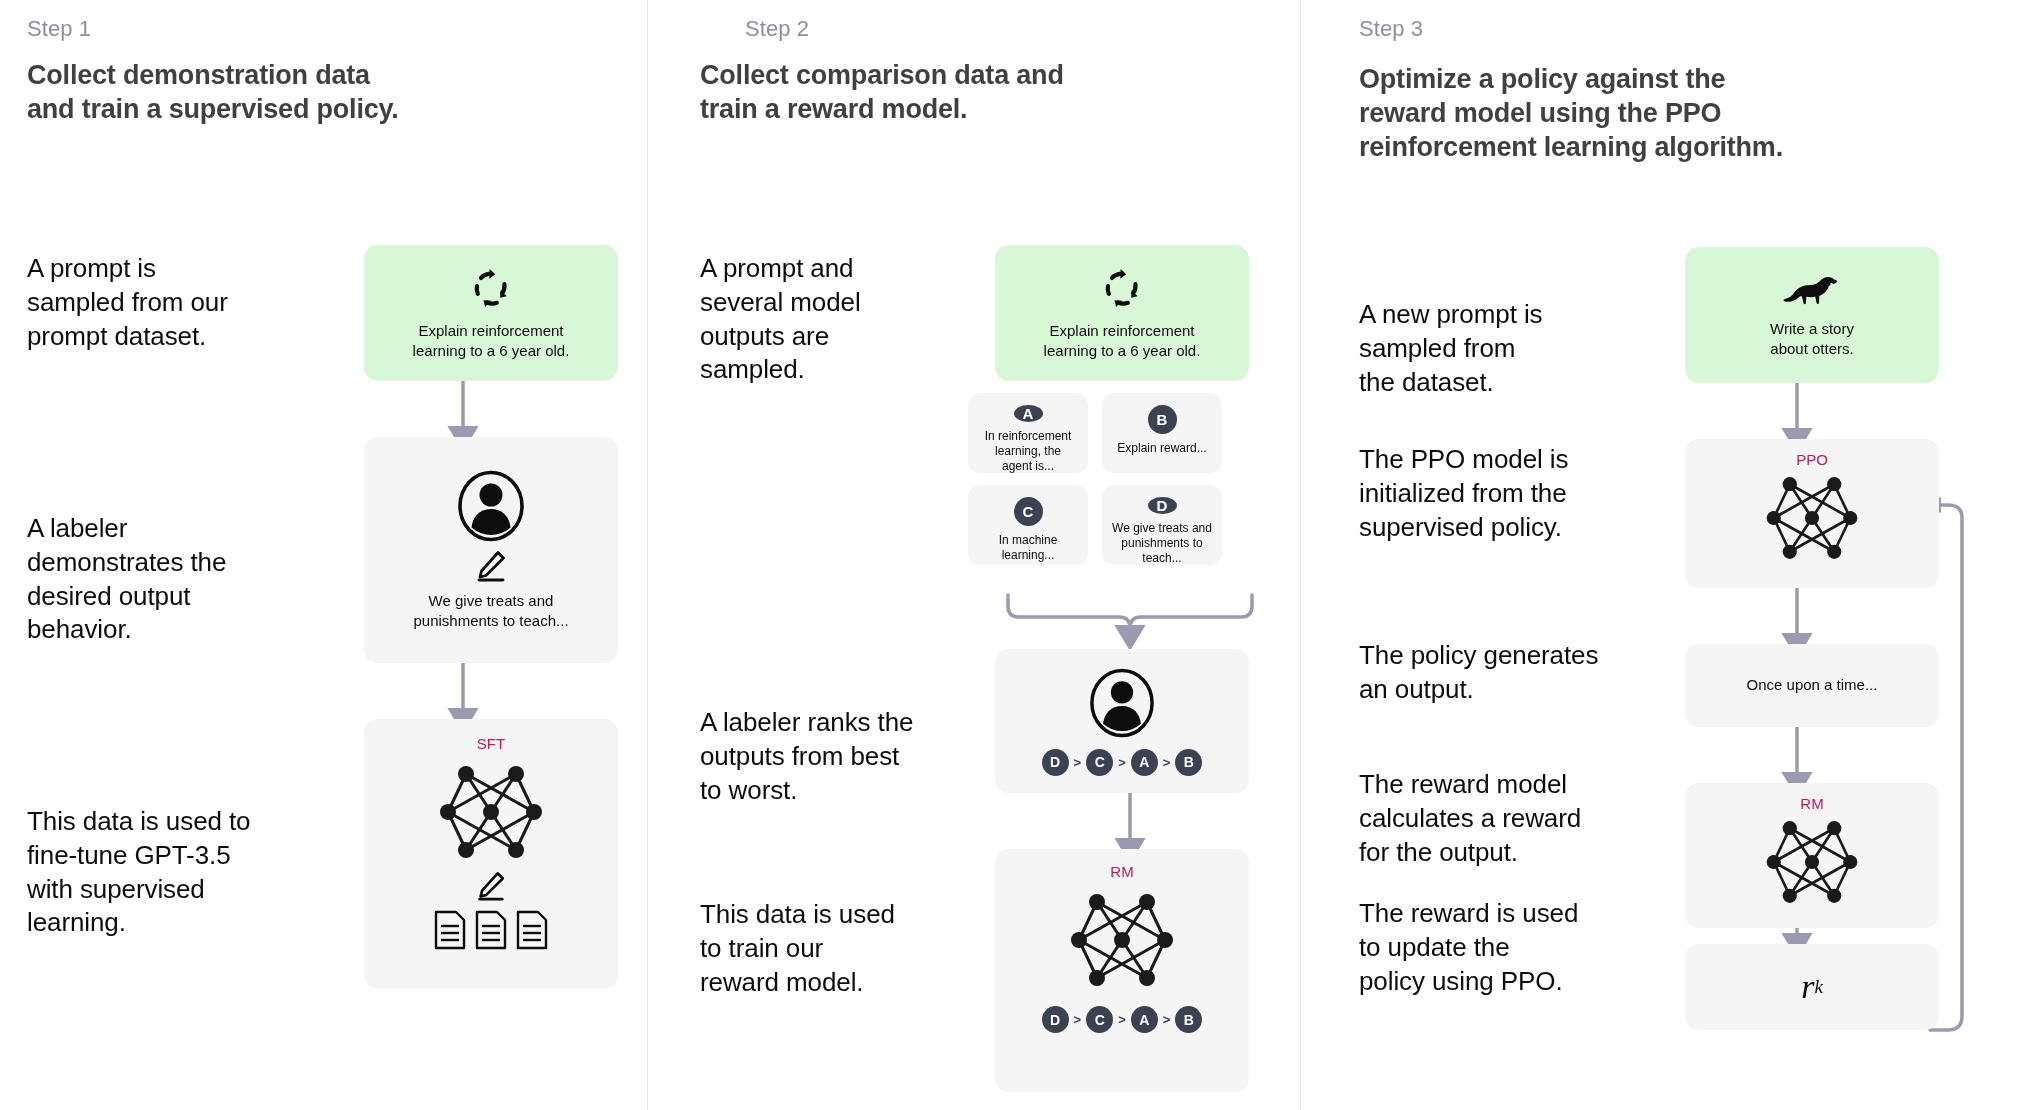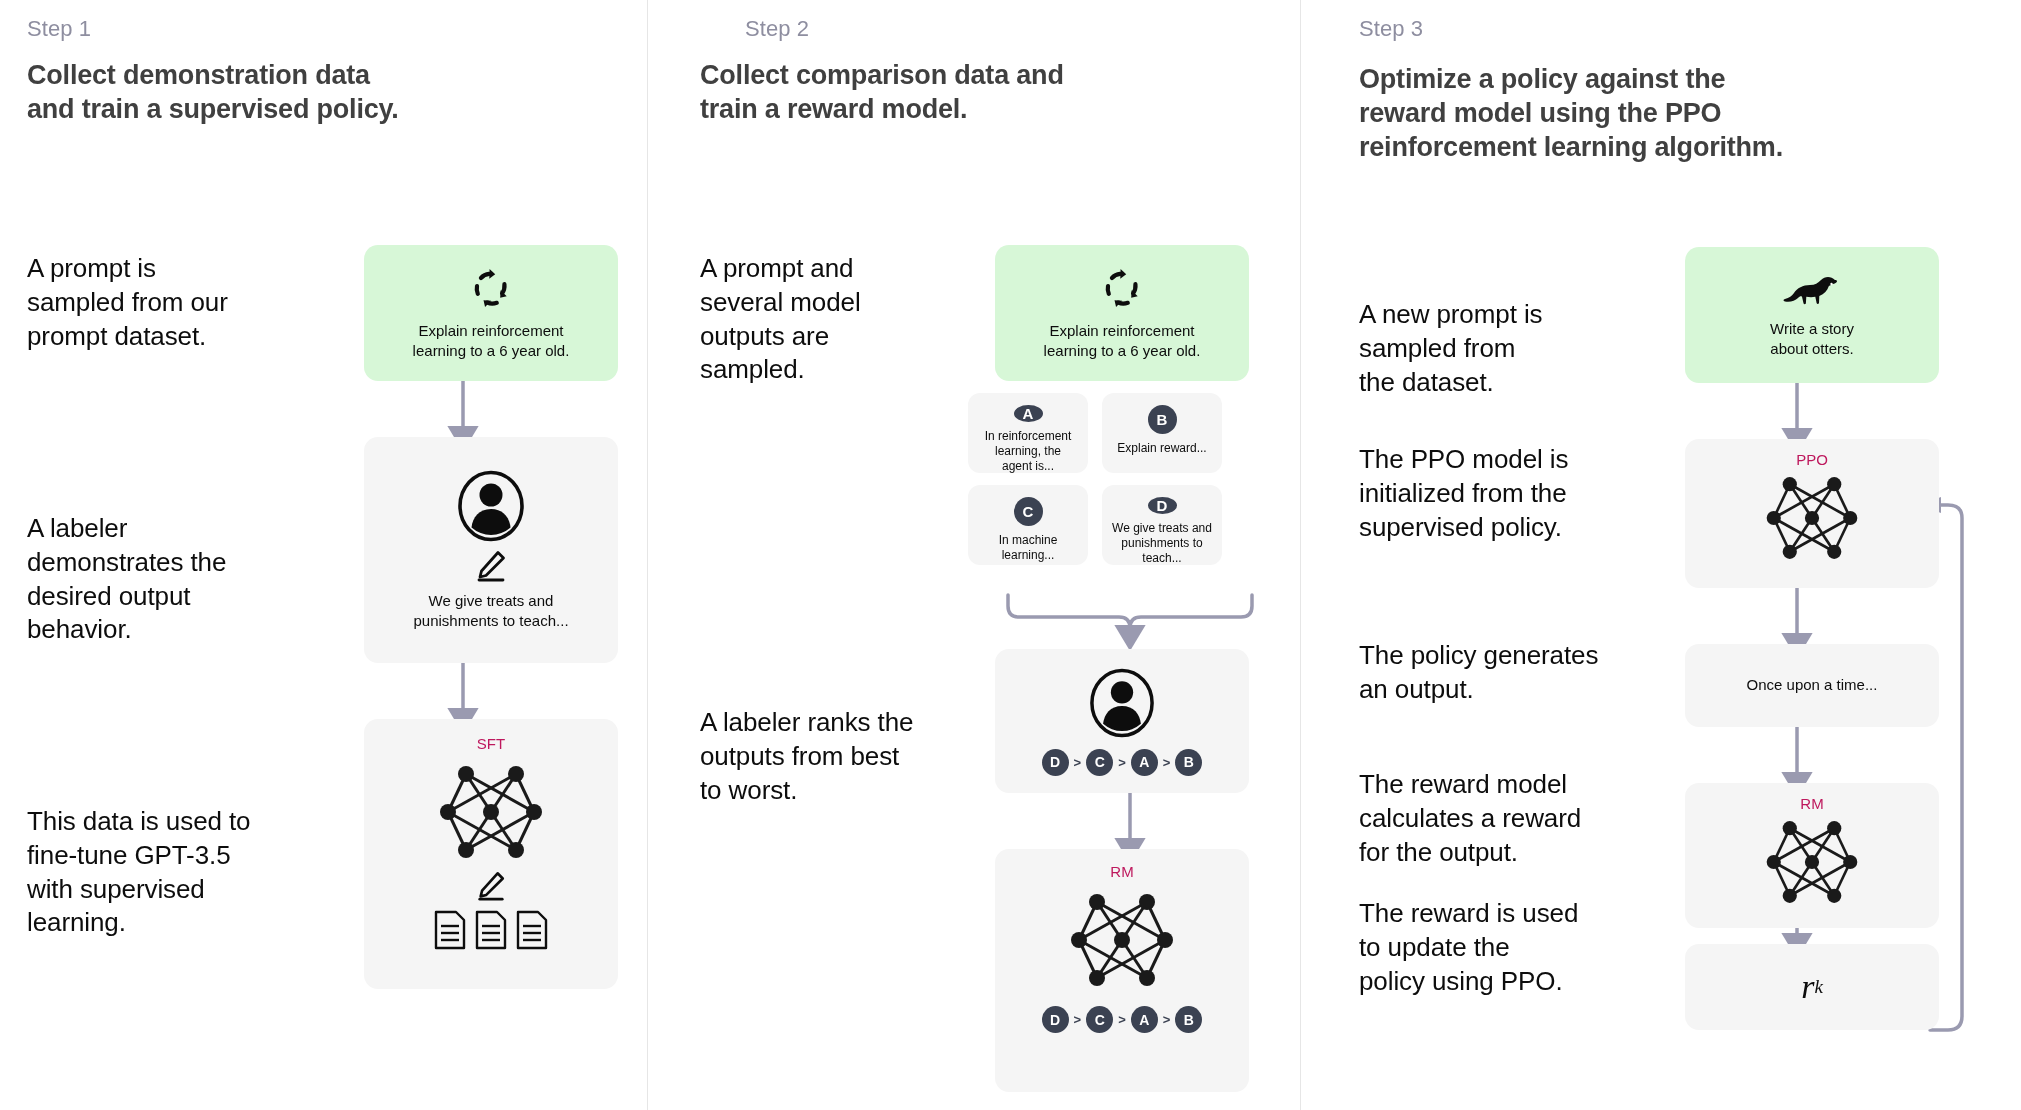--- a/index.html
+++ b/index.html
@@ -212,20 +212,23 @@
     <div class="step-title" style="left:52px;top:58px;width:470px;white-space:pre-line;">Collect comparison data and
 train a reward model.</div>
 
     <div class="caption" style="left:52px;top:252px;width:290px;white-space:pre-line;">A prompt and
 several model
 outputs are
 sampled.</div>
     <div class="caption" style="left:52px;top:674px;width:290px;white-space:pre-line;margin-top:32px;">A labeler ranks the
 outputs from best
 to worst.</div>
+    <div class="caption" style="left:52px;top:898px;width:290px;white-space:pre-line;">This data is used
+to train our
+reward model.</div>
 
     <div class="card green" style="left:320px;top:245px;width:254px;height:136px;">
       <svg class="nn" width="46" height="46" viewBox="0 0 48 48">
         <path d="M13.5 13.5 A14 14 0 0 1 22 9.3" fill="none" stroke="#0d0d0d" stroke-width="4.4" stroke-linecap="round"></path>
         <path d="M22.5 4.3 L28.4 9.6 L22.2 14.4 z" fill="#0d0d0d"></path>
         <path d="M38 20 A14 14 0 0 1 35.6 29.6" fill="none" stroke="#0d0d0d" stroke-width="4.4" stroke-linecap="round"></path>
         <path d="M40.4 32.6 L33.6 34.2 L34 26.3 z" fill="#0d0d0d"></path>
         <path d="M30 39.5 A14 14 0 0 1 20 39.2" fill="none" stroke="#0d0d0d" stroke-width="4.4" stroke-linecap="round"></path>
         <path d="M17.8 43.8 L16.2 36.9 L24.1 37.4 z" fill="#0d0d0d"></path>
         <path d="M10.2 30 A14 14 0 0 1 9.4 22" fill="none" stroke="#0d0d0d" stroke-width="4.4" stroke-linecap="round"></path>

